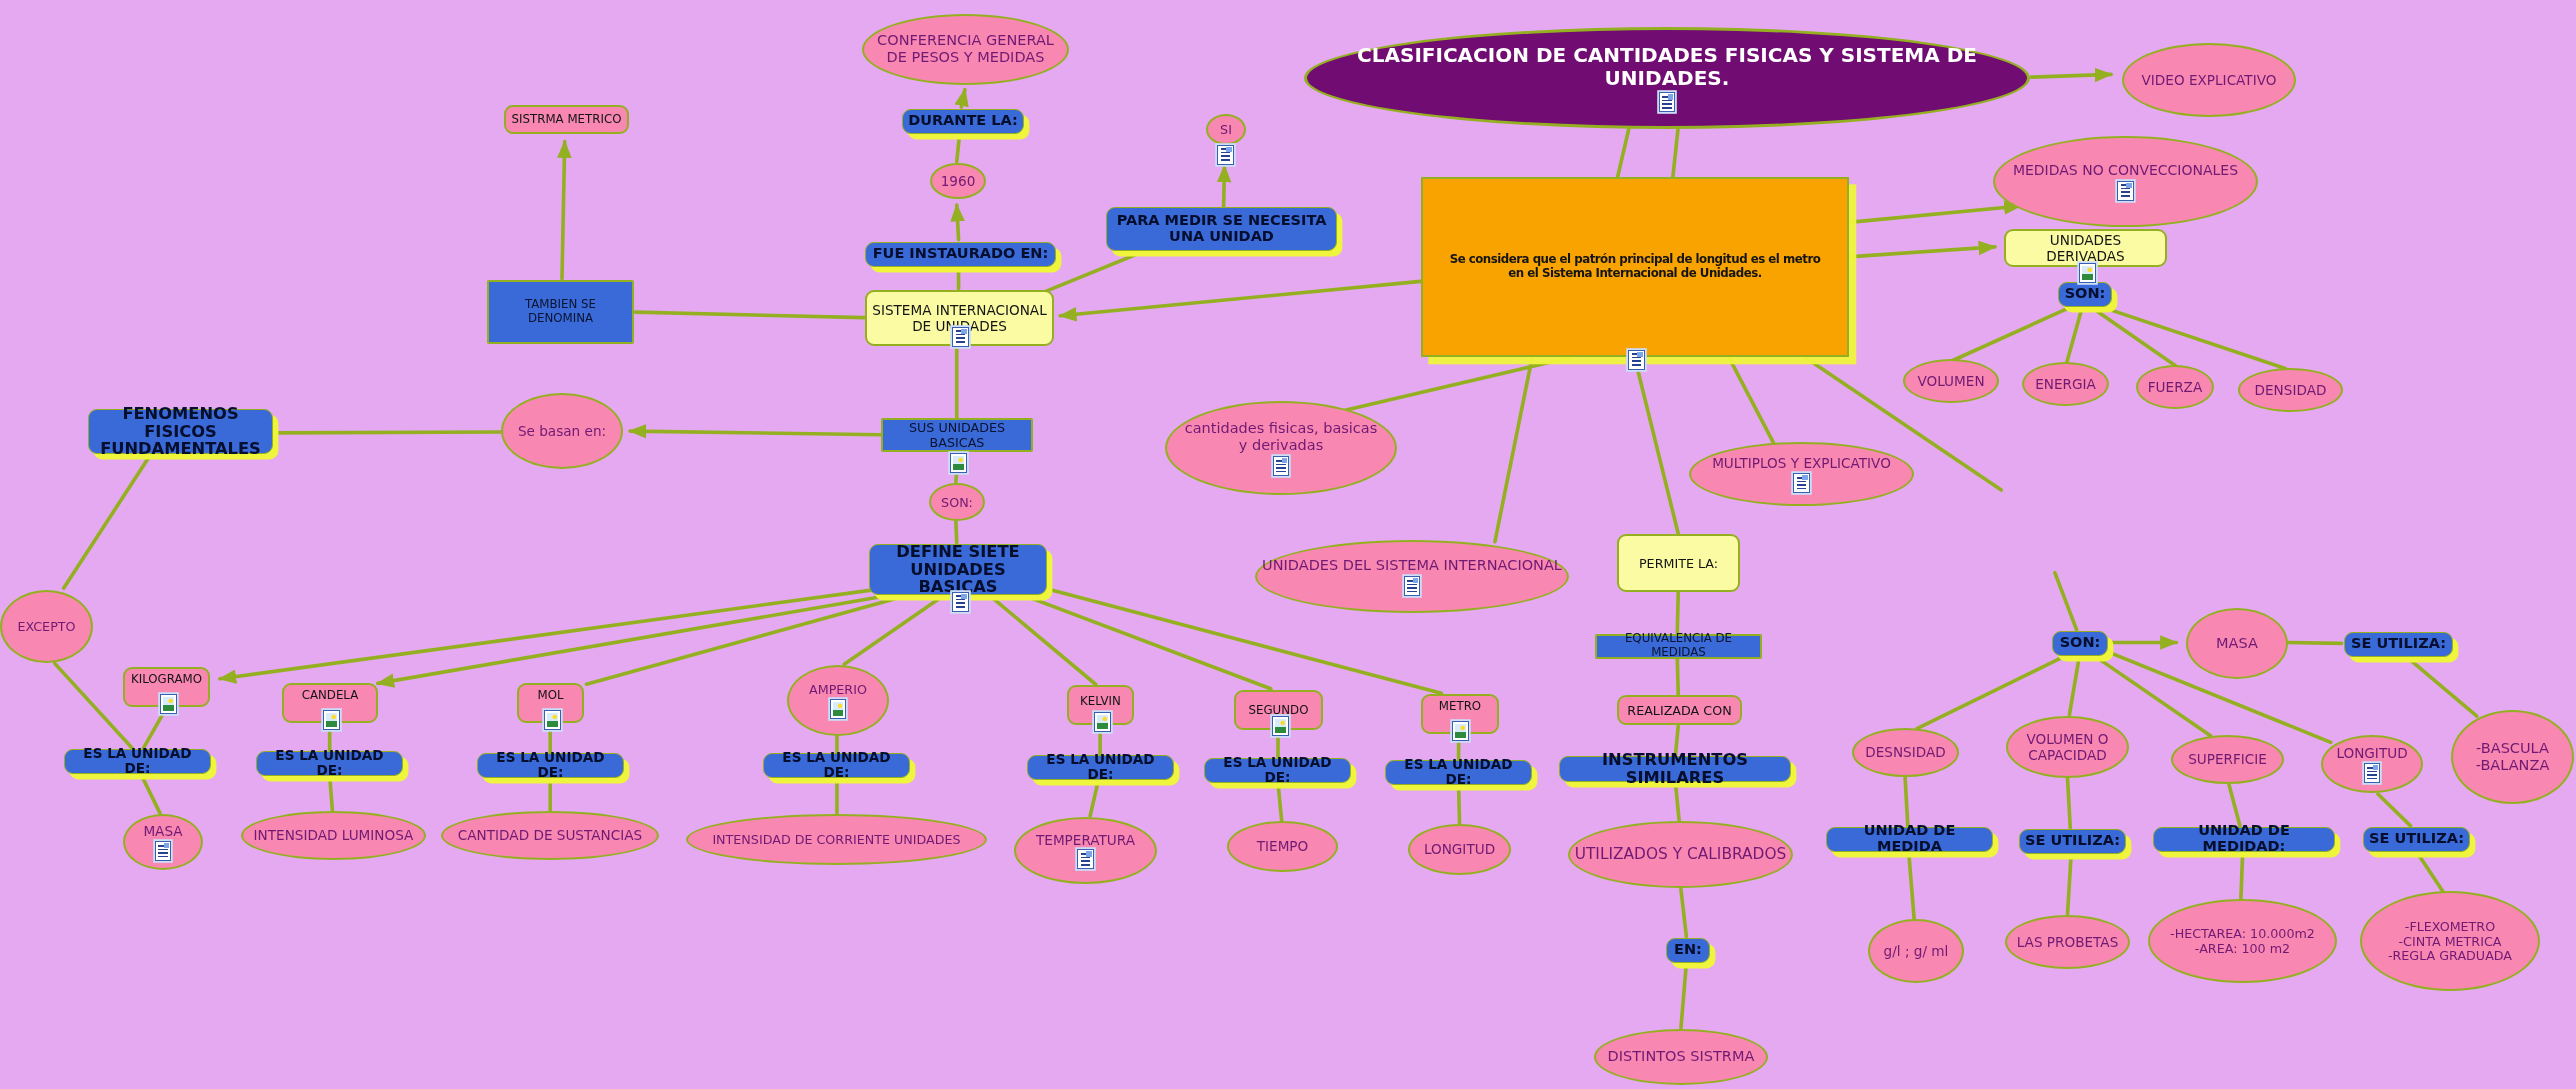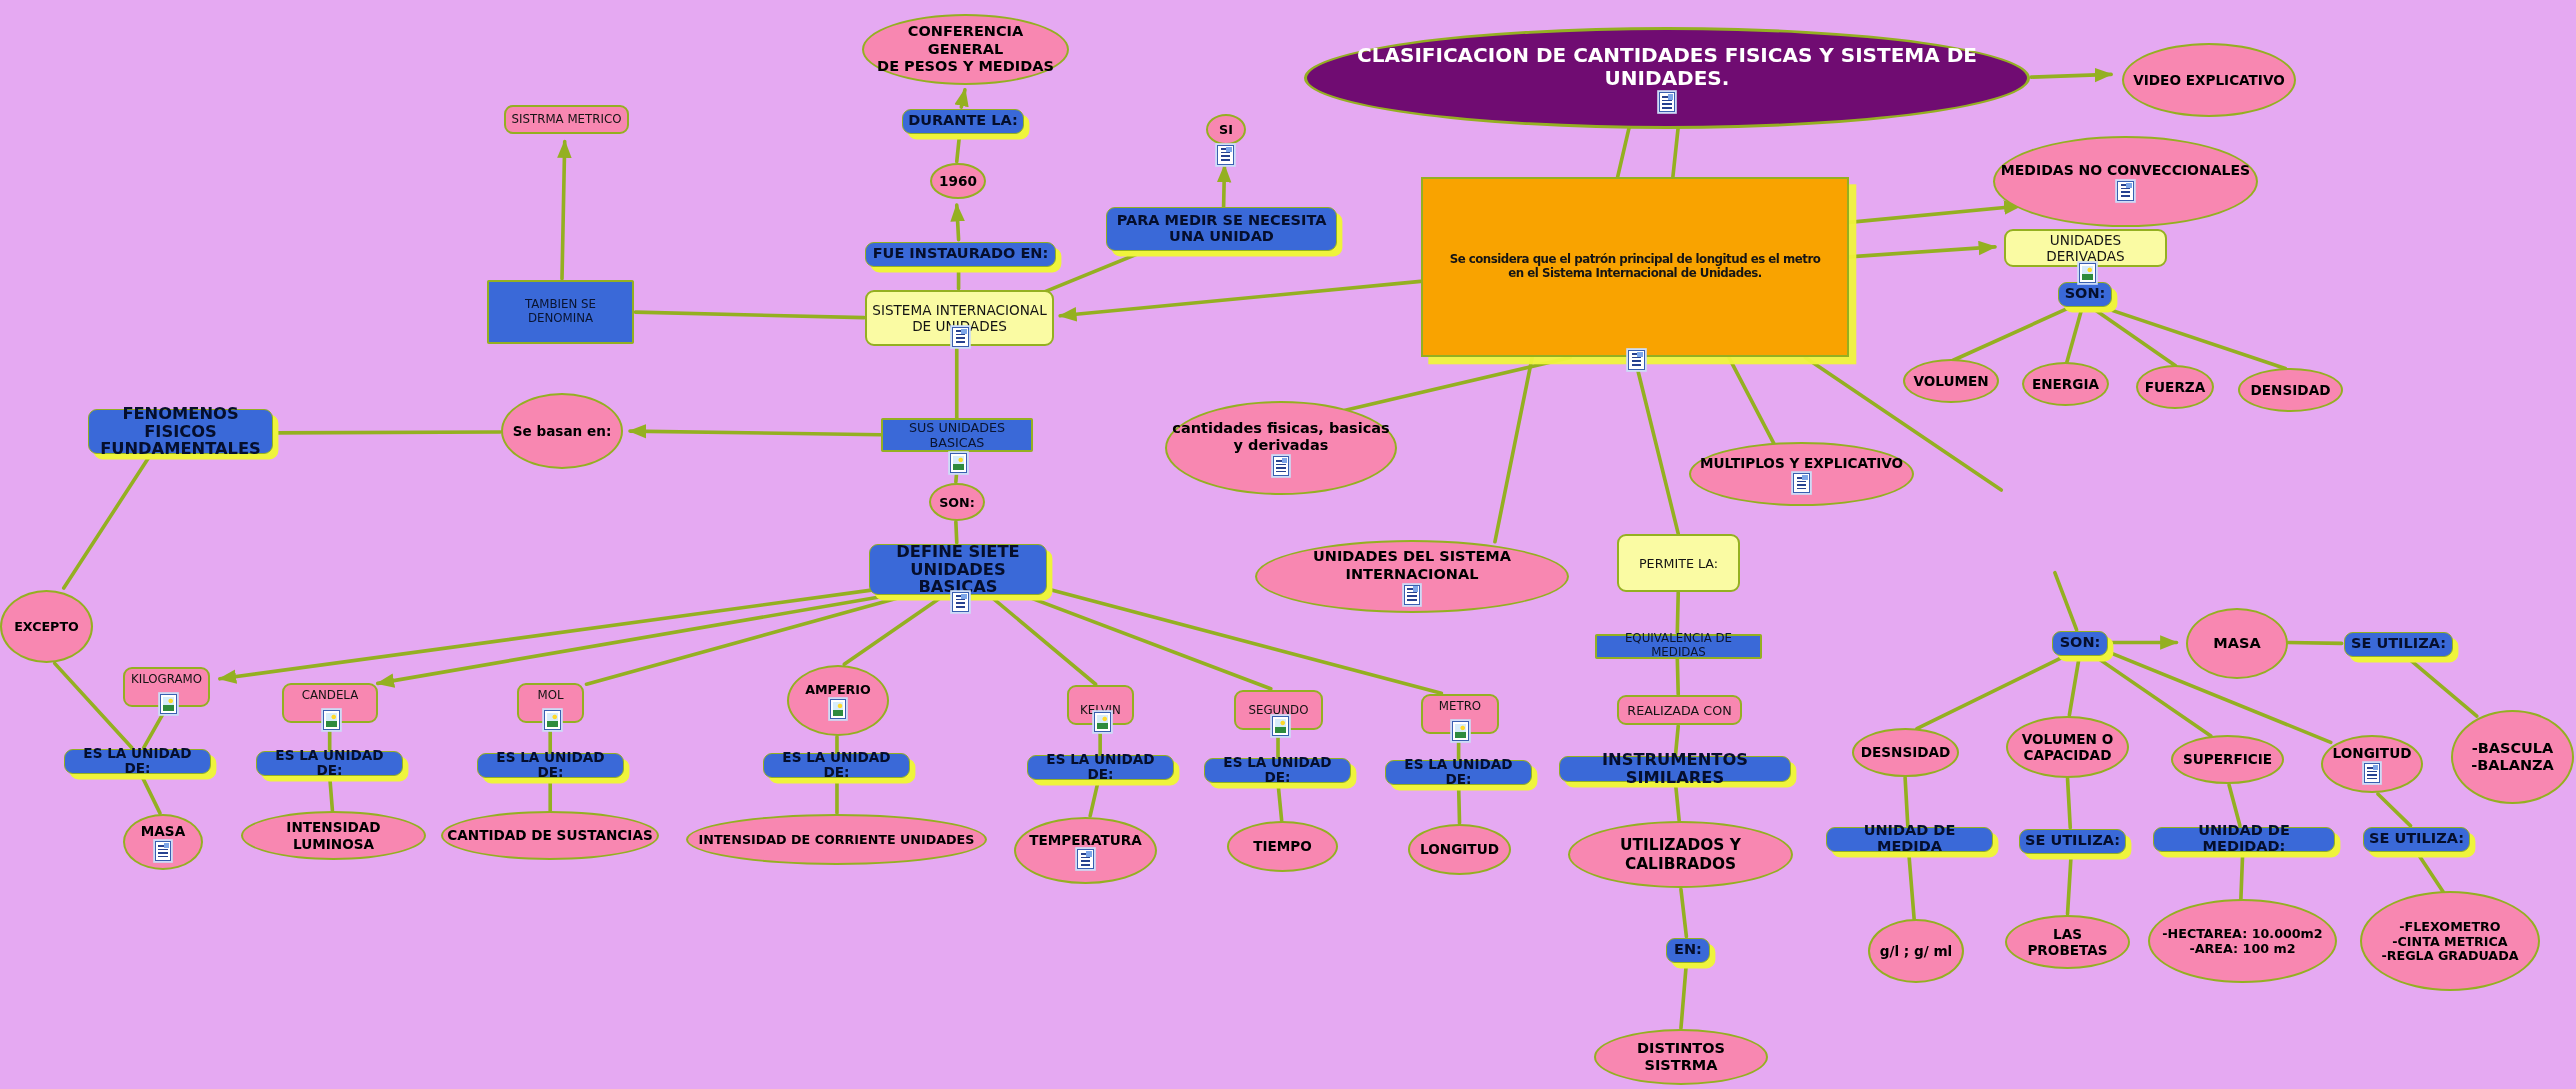--- a/index.html
+++ b/index.html
@@ -2,21 +2,21 @@
 <html style="font-size:14.5px"><head>
 <meta charset="utf-8">
 <style>
   html,body{margin:0;padding:0;background:#E5A9F2;}
   .canvas{position:relative;width:2576px;height:1089px;background:#E5A9F2;overflow:hidden;
           font-family:"DejaVu Sans","Liberation Sans",sans-serif;}
   svg.wires{position:absolute;left:0;top:0;z-index:1;}
   .node{position:absolute;z-index:2;display:flex;flex-direction:column;align-items:center;justify-content:center;
         text-align:center;box-sizing:border-box;border:2.7px solid #94B021;white-space:pre-line;line-height:1.18;
         padding:0.9px 3.6px;}
-  .ellipse{border-radius:50%;background:#F887B1;color:#000000;font-weight:bold;}
+  .ellipse{border-radius:50%;background:#F887B1;color:#701a75;font-weight:normal;}
   .pill{border-radius:9px;background:#F887B1;color:#141414;font-weight:normal;}
   .ybox{border-radius:9px;background:#FAFBA3;color:#141414;font-weight:normal;}
   .bbox{border-radius:1.8px;background:#3A69D8;color:#0A1430;font-weight:normal;}
   .blabel{border-radius:9px;background:#3A69D8;color:#050E2C;font-weight:bold;border-width:1.8px;
           box-shadow:5.4px 5.4px 0 0 #EFF43C;line-height:1.1;}
   .obox{background:#F9A300;color:#151515;font-weight:bold;box-shadow:7.3px 7.3px 0 0 rgba(240,244,60,.95);
         letter-spacing:-0.5px;}
   .purple-ellipse{border-radius:50%;background:#700C72;color:#FFFFFF;font-weight:bold;border-width:3.6px;}
   .txt{display:block;}
   .ricon{width:14.5px;height:18px;background:#FFFFFF;border:0.9px solid #3A5FB0;box-shadow:0 0 0 1.8px #CDDCF7;
@@ -241,21 +241,21 @@
   <div class="node pill" style="left:517px;top:683px;width:67px;height:40px;font-size:11.8px;justify-content:flex-start;padding-top:3.6px">
     <span class="txt">MOL</span>
   </div>
   <span class="ricon img abs" style="left:544px;top:708px"></span>
 
   <div class="node ellipse" style="left:787px;top:665px;width:102px;height:71px;font-size:12.7px">
     <span class="txt">AMPERIO</span>
     <span class="ricon img"></span>
   </div>
 
-  <div class="node pill" style="left:1067px;top:685px;width:67px;height:40px;font-size:11.8px;justify-content:flex-start;padding-top:17px">
+  <div class="node pill" style="left:1067px;top:685px;width:67px;height:40px;font-size:11.8px;justify-content:flex-start;padding-top:8px">
     <span class="txt">KELVIN</span>
   </div>
   <span class="ricon img abs" style="left:1094px;top:710px"></span>
 
   <div class="node pill" style="left:1234px;top:690px;width:89px;height:40px;font-size:11.8px;justify-content:center;padding-top:3.6px">
     <span class="txt">SEGUNDO</span>
   </div>
   <span class="ricon img abs" style="left:1272px;top:714px"></span>
 
   <div class="node pill" style="left:1421px;top:694px;width:78px;height:40px;font-size:11.8px;justify-content:flex-start;padding-top:4px">

